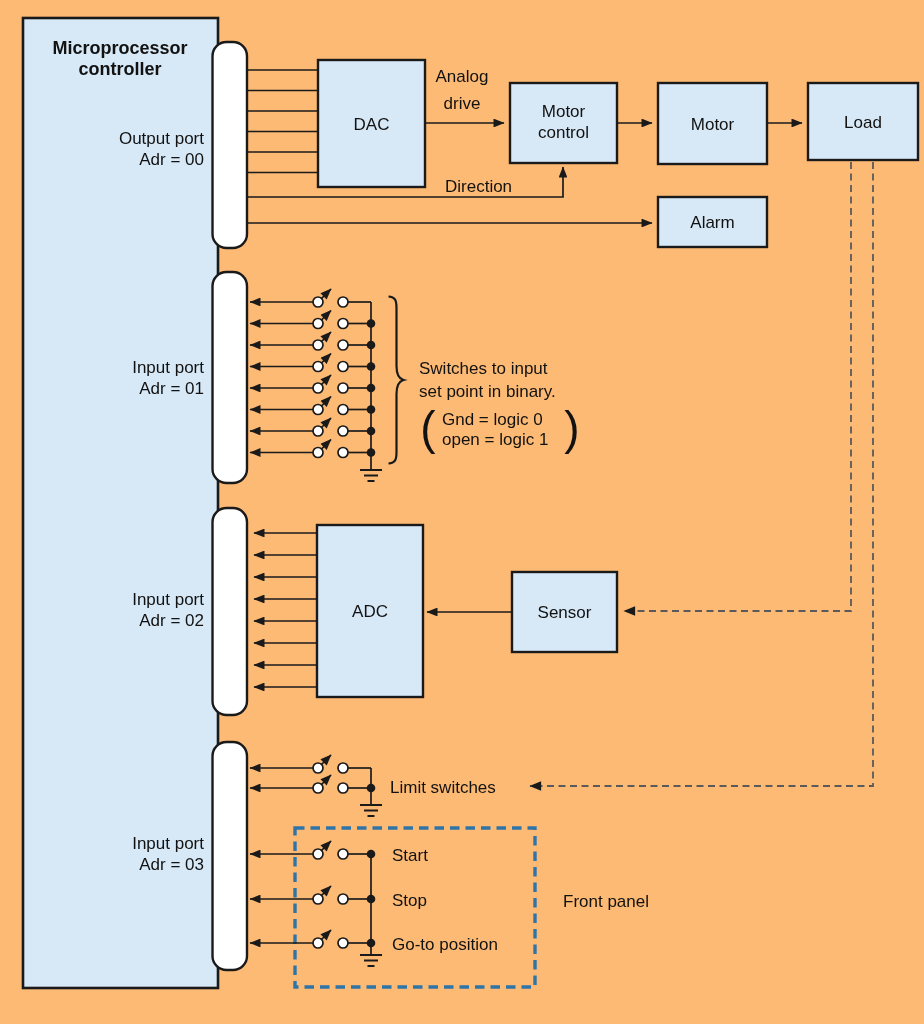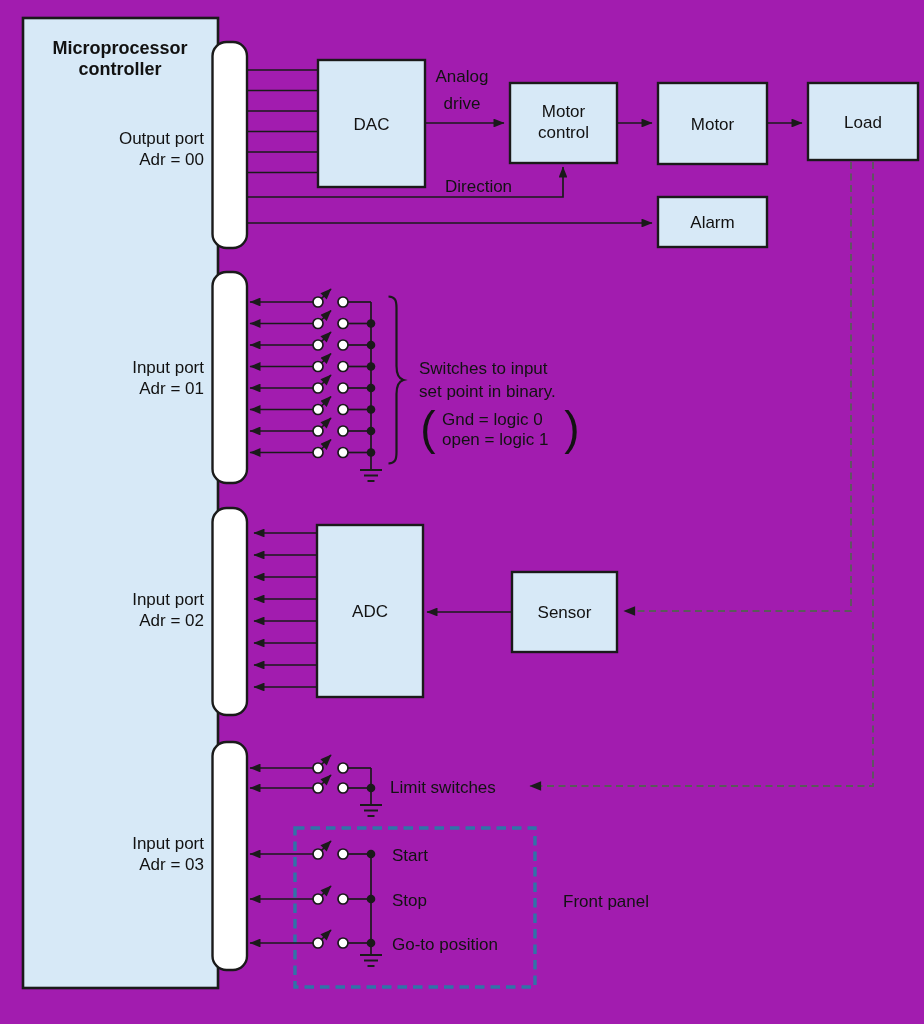--- a/index.html
+++ b/index.html
@@ -1,16 +1,16 @@
 <!DOCTYPE html>
 <html><head>
 <meta charset="utf-8">
 <style>
   html,body{margin:0;padding:0;background:#ffffff}
-  .stage{position:relative;width:924px;height:1024px;background:#a21caf;overflow:hidden}
+  .stage{position:relative;width:924px;height:1024px;background:#fdba74;overflow:hidden}
   svg{display:block}
   text{font-family:"Liberation Sans","DejaVu Sans",sans-serif;font-size:17px;fill:#121212}
   .title{font-size:18px;font-weight:700}
   .paren{font-size:46px;font-weight:400}
   .ln{stroke:#1a1a1a;stroke-width:1.7;fill:none}
   .box{stroke:#1a1a1a;stroke-width:2.4}
   .mainbox{stroke:#1a1a1a;stroke-width:2.6}
   .bracket{fill:#ffffff;stroke:#1a1a1a;stroke-width:2.4}
   .sym{stroke:#1a1a1a;stroke-width:1.7;fill:none}
   .dash{stroke-width:1.8;stroke-dasharray:7 4.5;fill:none}

